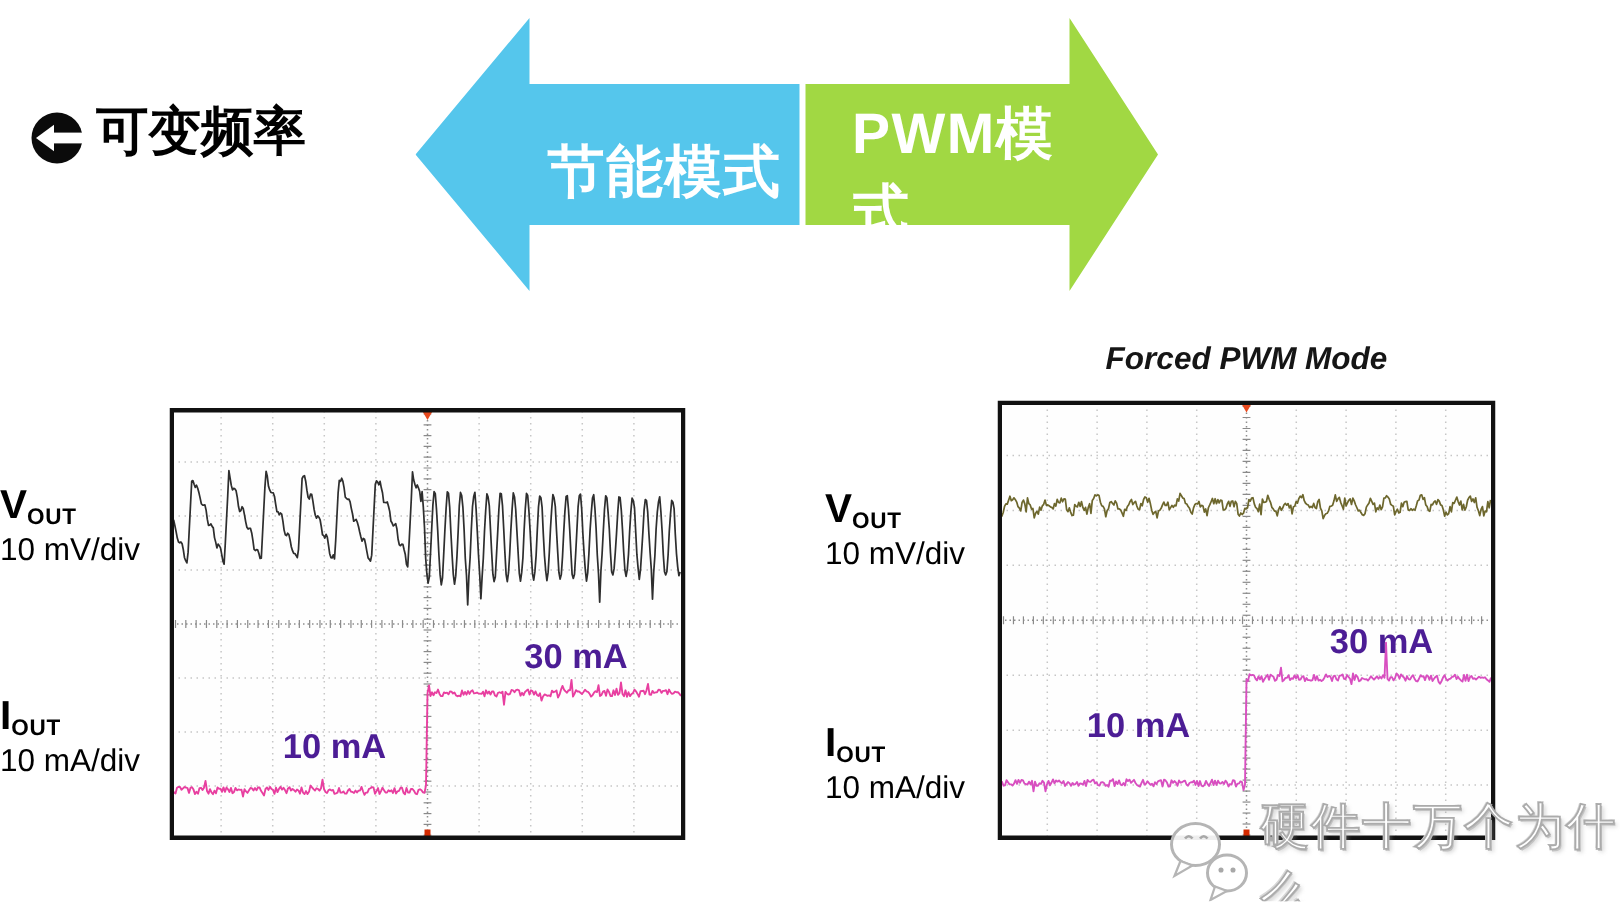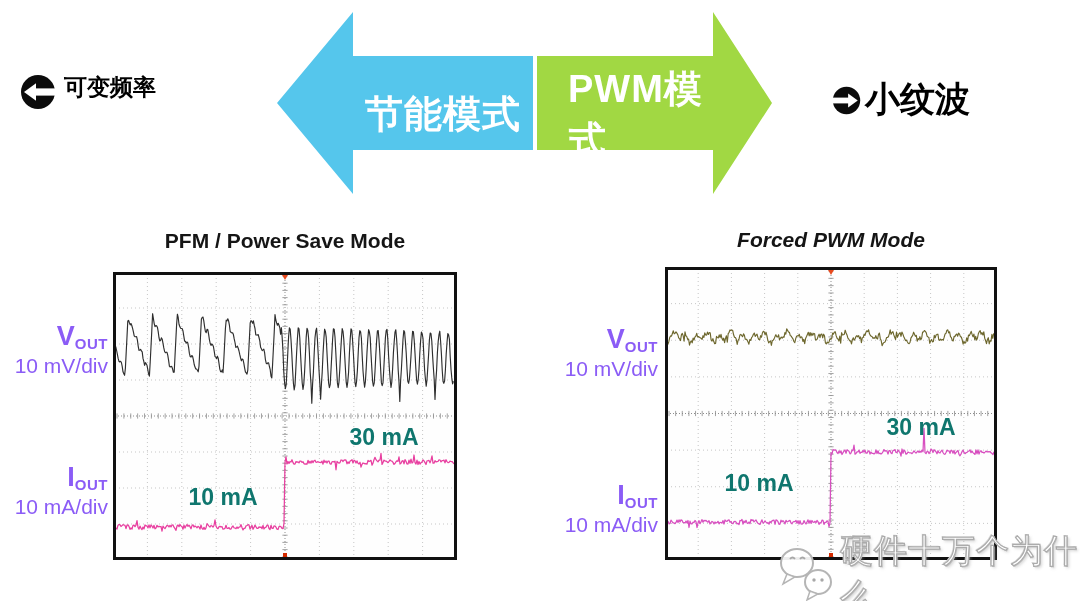--- a/index.html
+++ b/index.html
@@ -3,21 +3,21 @@
 <meta charset="utf-8">
 <style>
   html,body{margin:0;padding:0;background:#fff;}
   #stage{position:relative;width:1080px;height:601px;background:#fff;overflow:hidden;
          font-family:"Liberation Sans","DejaVu Sans",sans-serif;color:#111;}
   #stage *{box-sizing:border-box;}
 
   
   #note-left{position:absolute;left:20px;top:64px;display:flex;}
   #note-left .cicon{width:36px;height:36px;margin-top:10px;flex:0 0 auto;}
-  #note-left .ntext{margin-left:8px;font-size:23px;line-height:47px;font-weight:600;color:#000;}
+  #note-left .ntext{margin-left:8px;font-size:35px;line-height:47px;font-weight:600;color:#000;}
   #note-left .l2{margin-left:-14px;}
   #note-right{position:absolute;left:832px;top:76px;display:flex;align-items:center;}
   #note-right .cicon{width:29px;height:29px;margin-top:2px;flex:0 0 auto;}
   #note-right .ntext{margin-left:4px;font-size:35px;font-weight:600;color:#000;}
 
   
   #arrows{position:absolute;left:277px;top:12px;width:495px;height:182px;}
   .arrow-label{position:absolute;top:56px;height:117px;display:flex;align-items:center;justify-content:center;
                color:#fff;font-size:38px;font-weight:600;letter-spacing:1px;}
   #arrow-label-left{left:353px;width:180px;}
@@ -25,31 +25,31 @@
 
   
   .scope-title{position:absolute;font-size:21px;font-weight:bold;text-align:center;color:#151515;}
   #s0-title{left:113px;top:229px;width:344px;}
   #s1-title{left:665px;top:228px;width:332px;font-style:italic;}
 
   
   .scope{position:absolute;}
 
   
-  .siglabel{position:absolute;text-align:right;color:#8b5cf6;}
+  .siglabel{position:absolute;text-align:left;color:#000000;}
   .siglabel .sym{font-size:27px;font-weight:bold;line-height:28px;}
   .siglabel .sub{font-size:15px;font-weight:bold;position:relative;top:4px;letter-spacing:.5px;}
   .siglabel .scale{font-size:21px;font-weight:normal;line-height:23px;}
   #s0-vout-label{left:0;top:322px;width:108px;}
   #s0-iout-label{left:0;top:463px;width:108px;}
   #s1-vout-label{left:550px;top:325px;width:108px;}
   #s1-iout-label{left:550px;top:481px;width:108px;}
 
   
-  .anno{position:absolute;width:110px;text-align:center;font-size:23px;font-weight:bold;color:#0f766e;line-height:24px;}
+  .anno{position:absolute;width:110px;text-align:center;font-size:23px;font-weight:bold;color:#4c1d95;line-height:24px;}
   #s0-low{left:168px;top:485px;}
   #s0-high{left:329px;top:425px;}
   #s1-low{left:704px;top:471px;}
   #s1-high{left:866px;top:415px;}
 
   
   #watermark{position:absolute;left:776px;top:529px;display:flex;align-items:center;z-index:6;}
   #watermark .wlogo{width:62px;height:64px;flex:0 0 auto;}
   #watermark .wtext{font-size:33px;font-weight:400;letter-spacing:1px;color:#fff;margin-left:2px;
       -webkit-text-stroke:1.2px #ababab;
@@ -73,32 +73,21 @@
     </div>
   </div>
 
   <svg id="arrows" viewBox="0 0 495 182">
     <polygon points="0,91 76,0 76,44 256,44 256,138 76,138 76,182" fill="#55C6EC"></polygon>
     <polygon points="260,44 436,44 436,0 495,91 436,182 436,138 260,138" fill="#A1D843"></polygon>
   </svg>
   <div class="arrow-label" id="arrow-label-left">节能模式</div>
   <div class="arrow-label" id="arrow-label-right">PWM模式</div>
 
-  <div id="note-right">
-    <span class="cicon">
-      <svg viewBox="0 0 36 36" width="29" height="29">
-        <circle cx="18" cy="18" r="17" fill="#0b0b0b"></circle>
-        <rect x="0" y="14.4" width="23" height="7.2" fill="#fff"></rect>
-        <polygon points="32,18 20,9.2 20,26.8" fill="#fff"></polygon>
-      </svg>
-    </span>
-    <span class="ntext">小纹波</span>
-  </div>
-
-  <div class="scope-title" id="s0-title">PFM / Power Save Mode</div>
+
   <div class="scope-title" id="s1-title">Forced PWM Mode</div>
 
   <svg class="scope" id="scope0" viewBox="0 0 344 288" style="left: 113px; top: 272px; width: 344px; height: 288px;">
       <rect x="0" y="0" width="344" height="288" fill="#fefefe"></rect>
       <g>
         <line x1="34.4" y1="2" x2="34.4" y2="286" stroke="#c6c6c6" stroke-width="1" stroke-dasharray="1 3"></line>
         <line x1="68.8" y1="2" x2="68.8" y2="286" stroke="#c6c6c6" stroke-width="1" stroke-dasharray="1 3"></line>
         <line x1="103.2" y1="2" x2="103.2" y2="286" stroke="#c6c6c6" stroke-width="1" stroke-dasharray="1 3"></line>
         <line x1="137.6" y1="2" x2="137.6" y2="286" stroke="#c6c6c6" stroke-width="1" stroke-dasharray="1 3"></line>
         <line x1="206.4" y1="2" x2="206.4" y2="286" stroke="#c6c6c6" stroke-width="1" stroke-dasharray="1 3"></line>

